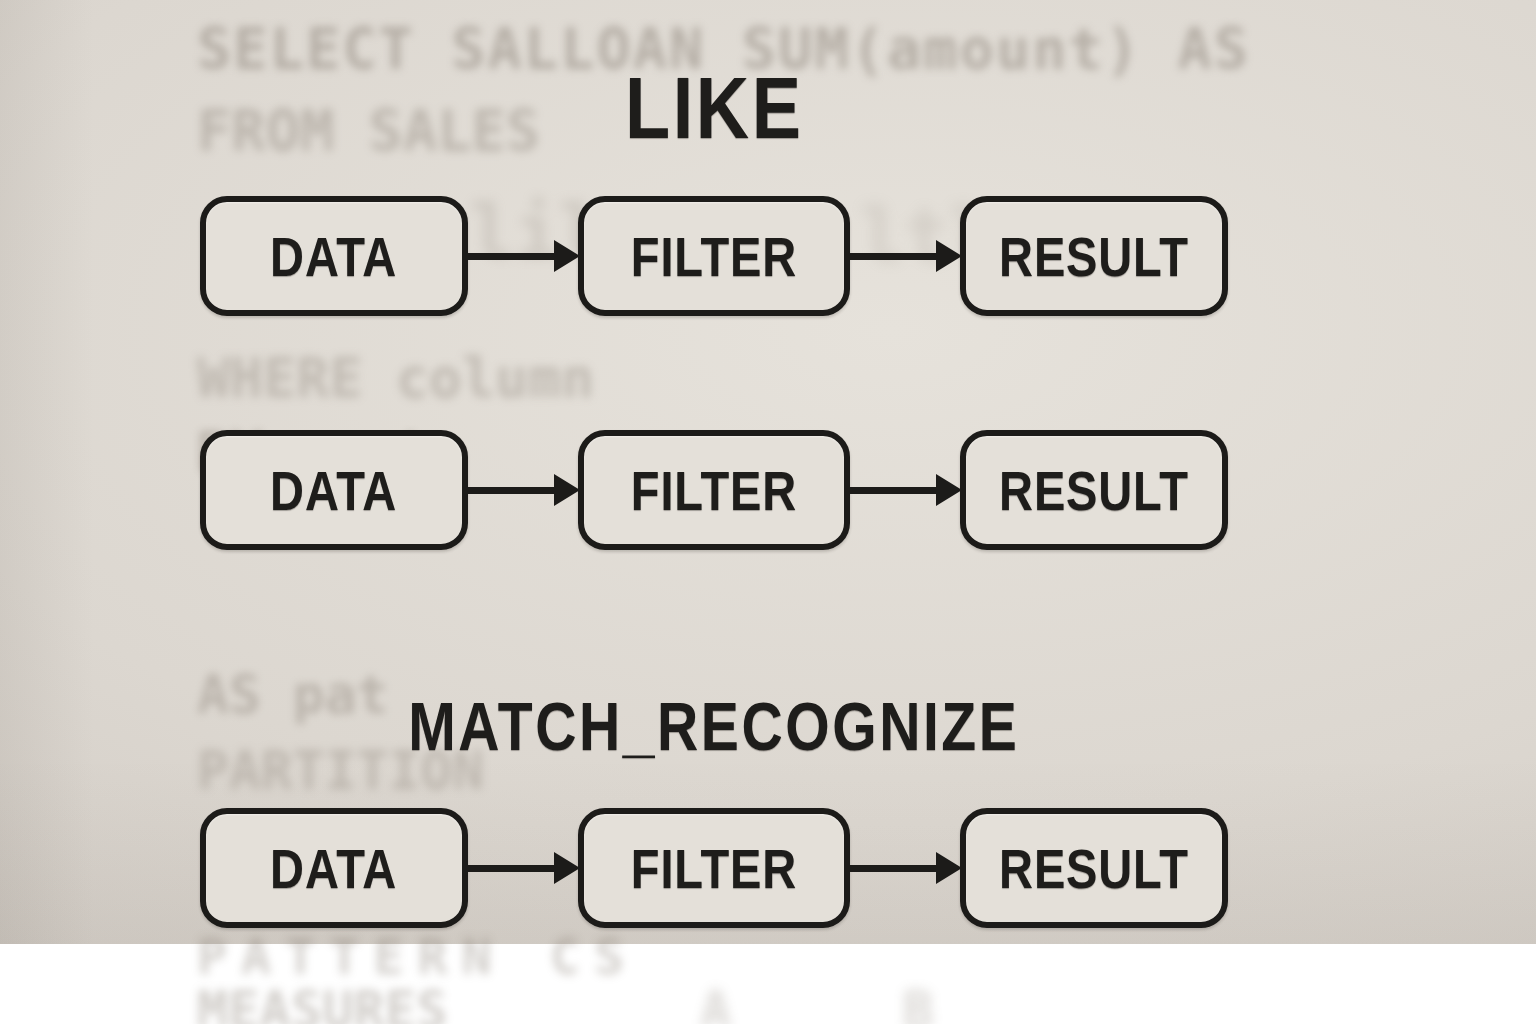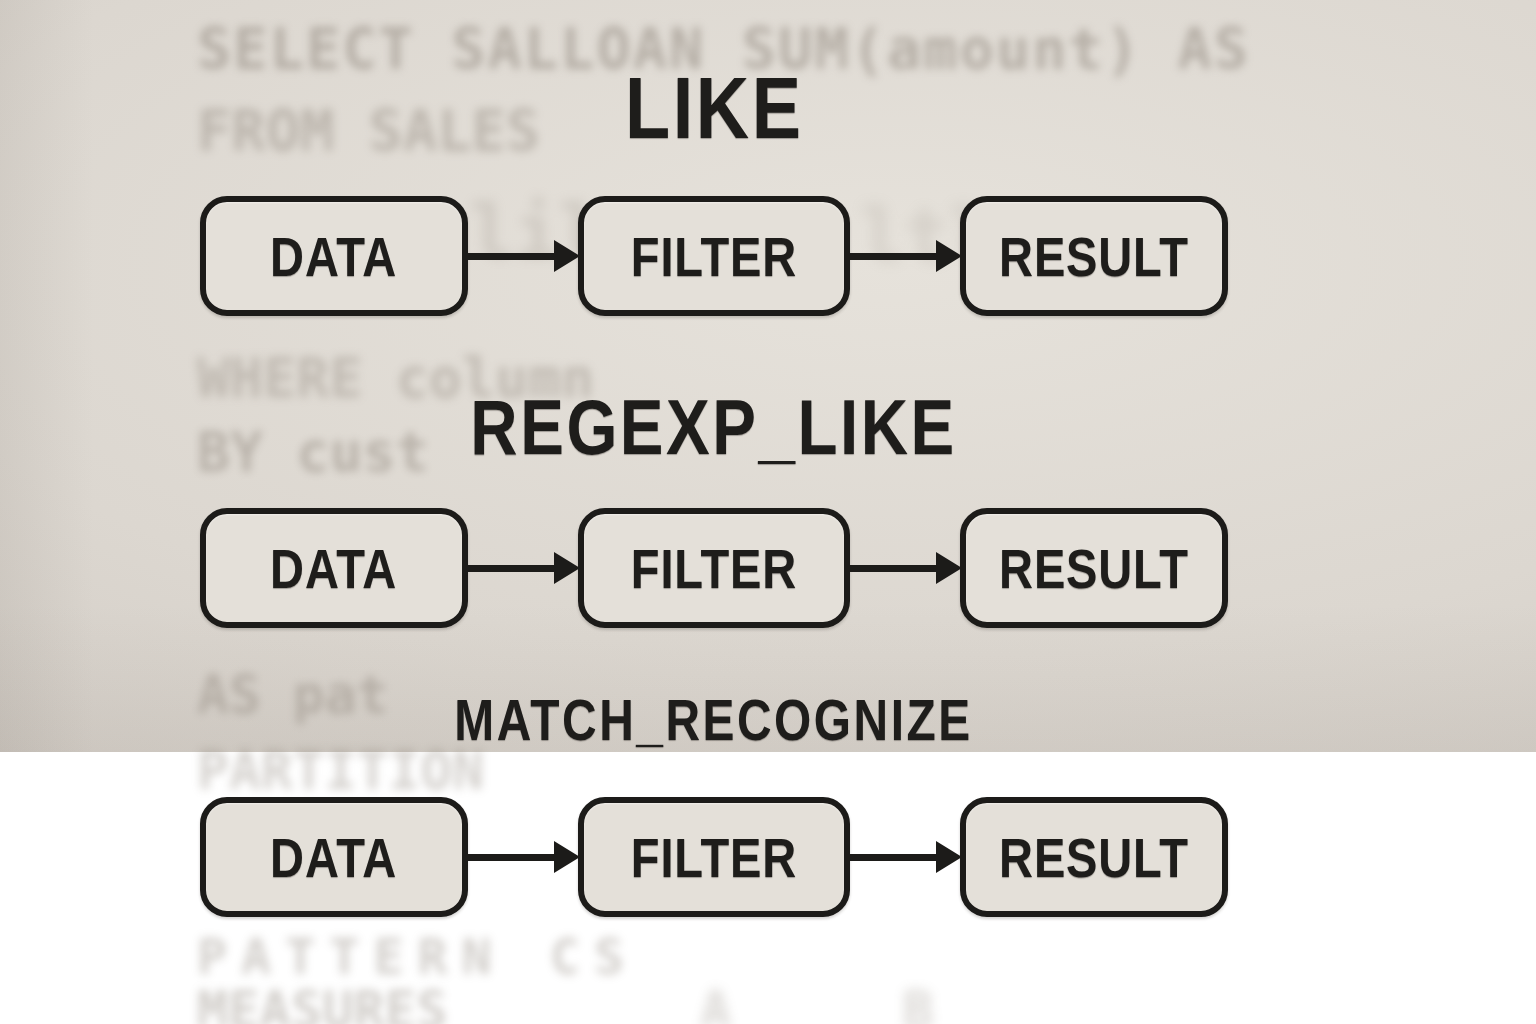--- a/index.html
+++ b/index.html
@@ -1,21 +1,21 @@
 <!DOCTYPE html>
 <html style="--background: #dcd7d0; --background_light: #e6e2db; --background_dark: #cfc9c2; --box_fill: #e4e0d9; --stroke: #1c1b19; --label_text: #1e1d1b; --ghost_text: #8d847a;"><head>
 <meta charset="utf-8">
 <style>
   html,body{margin:0;padding:0;}
   body{
     width:1536px;height:1024px;overflow:hidden;
     font-family:"Liberation Sans",sans-serif;
   }
   .stage{
-    position:relative;width:1536px;height:752px;
+    position:relative;width:1536px;height:944px;
     background:
       linear-gradient(90deg, rgba(60,50,40,.07), rgba(60,50,40,0) 95px),
       linear-gradient(180deg, rgba(60,50,40,0) 80%, rgba(60,50,40,.05) 100%),
       radial-gradient(120% 95% at 58% 35%, var(--background_light,#e6e2db) 0%, var(--background,#dcd7d0) 55%, var(--background_dark,#cfc9c2) 100%);
   }
   
   .ghost-layer{position:absolute;inset:0;z-index:1;}
   .ghost{
     position:absolute;
     font-family:"DejaVu Sans Mono",monospace;
@@ -96,23 +96,20 @@
         <span class="shaft"></span>
         <span class="head"></span>
       </div>
       <div class="node w-c">
         <span class="label cond">RESULT</span>
       </div>
     </div>
   </section>
 
   <section class="block" style="top:388px;">
-    <h2 class="title" style="font-size:78px;">
-      <span class="cond">REGEXP_LIKE</span>
-    </h2>
     <div class="flow" style="margin-top:42px;">
       <div class="node w-a">
         <span class="label cond">DATA</span>
       </div>
       <div class="arrow">
         <span class="shaft"></span>
         <span class="head"></span>
       </div>
       <div class="node w-b">
         <span class="label cond">FILTER</span>
@@ -121,21 +118,21 @@
         <span class="shaft"></span>
         <span class="head"></span>
       </div>
       <div class="node w-c">
         <span class="label cond">RESULT</span>
       </div>
     </div>
   </section>
 
   <section class="block" style="top:692px;">
-    <h2 class="title" style="font-size:57px;">
+    <h2 class="title" style="font-size:68px;">
       <span class="cond">MATCH_RECOGNIZE</span>
     </h2>
     <div class="flow" style="margin-top:48px;">
       <div class="node w-a">
         <span class="label cond">DATA</span>
       </div>
       <div class="arrow">
         <span class="shaft"></span>
         <span class="head"></span>
       </div>

